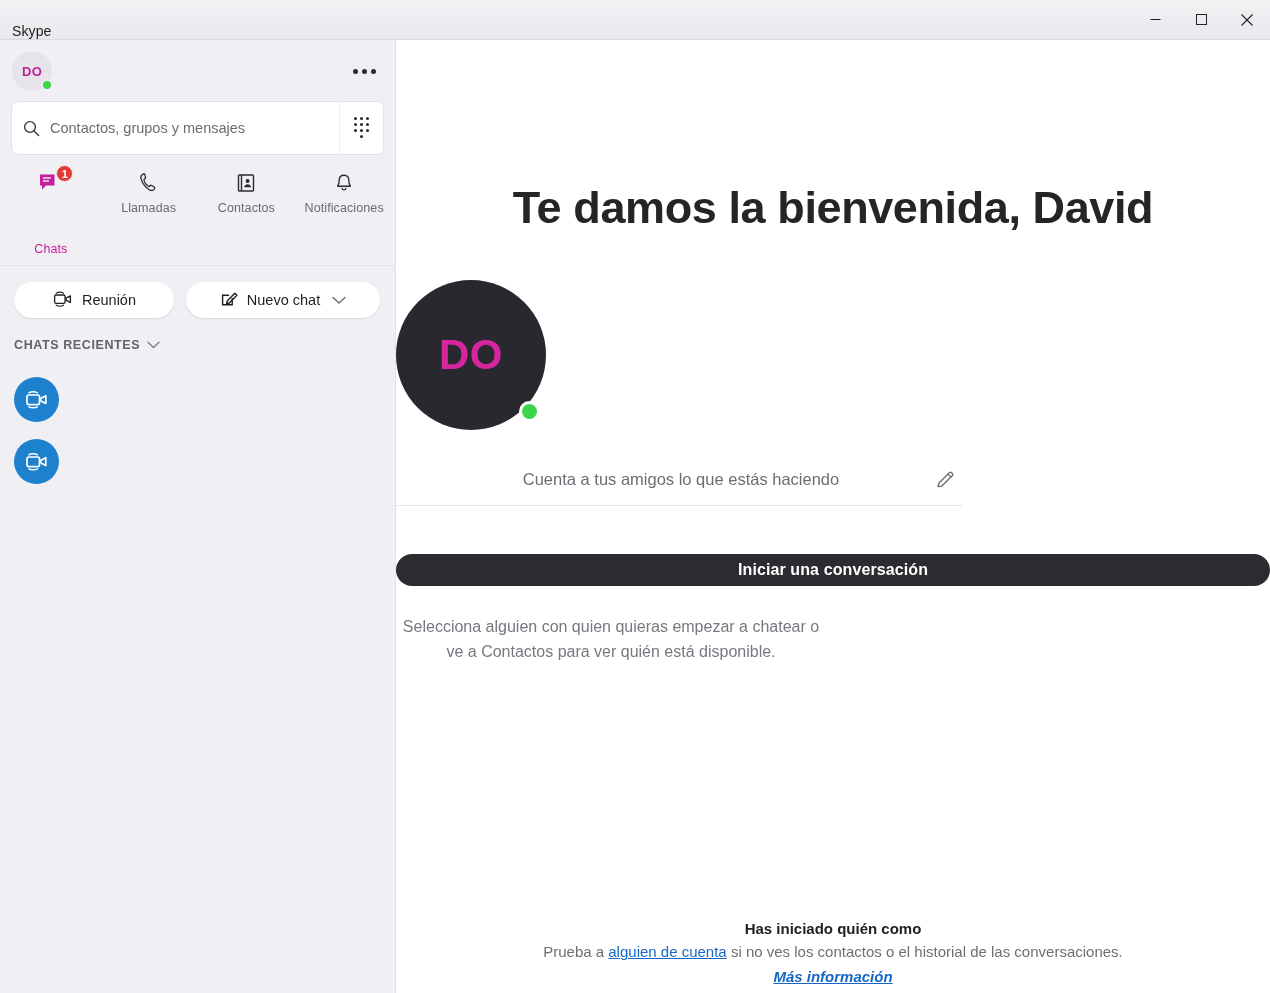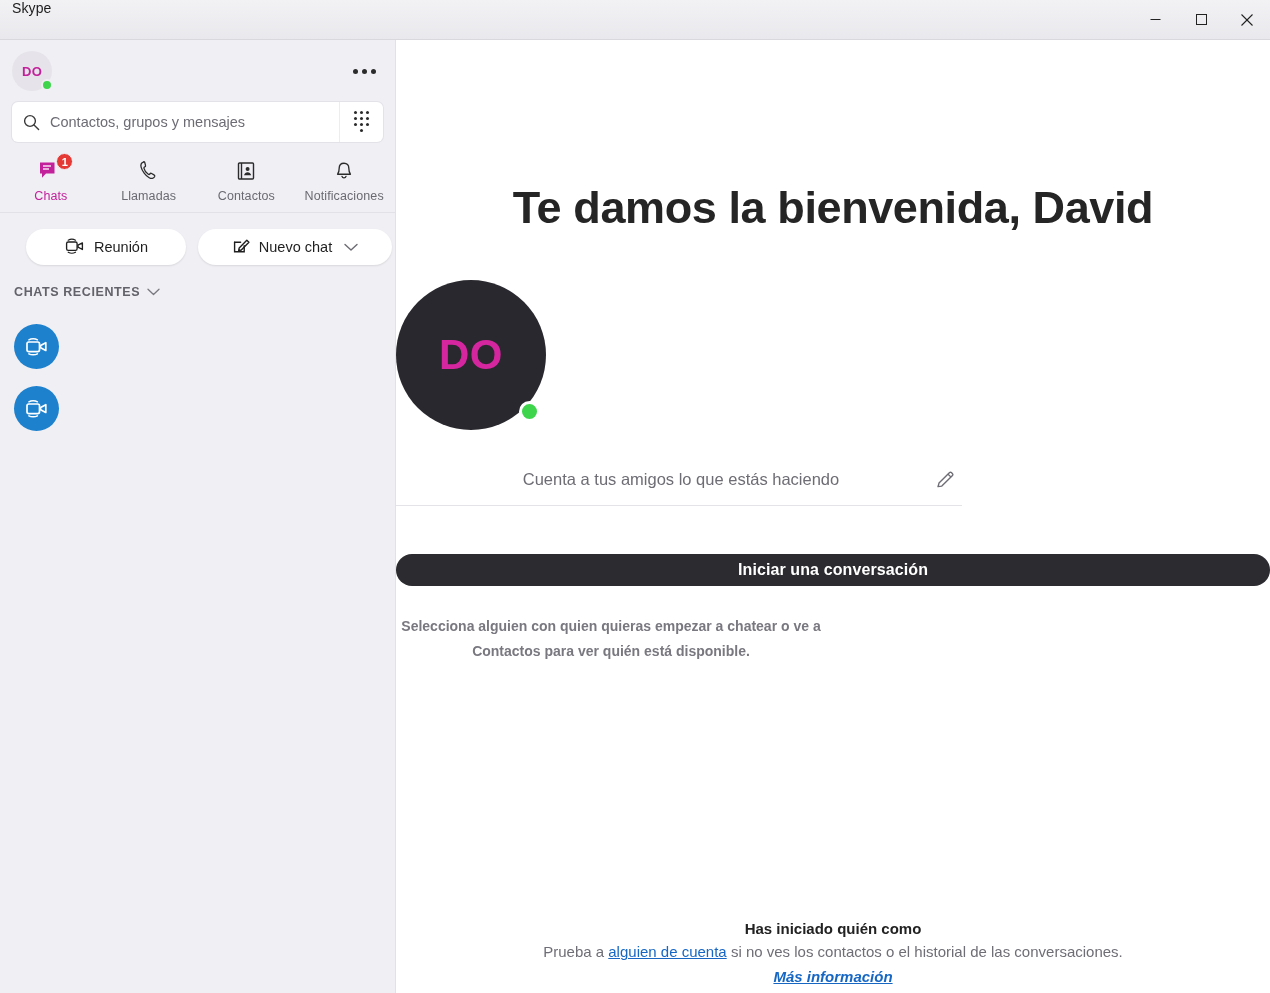--- a/index.html
+++ b/index.html
@@ -20,21 +20,21 @@
     flex-direction: column;
     background: #ffffff;
   }
 
   
   .titlebar {
     height: 40px;
     flex: 0 0 40px;
     background: linear-gradient(#f2f1f4, #e9e8ec);
     display: flex;
-    align-items: flex-start;
+    align-items: flex-end;
     border-bottom: 1px solid #d9d8dd;
     user-select: none;
   }
   .titlebar-title {
     font-size: 14px;
     color: #1c1c1c;
     padding-left: 12px;
     letter-spacing: .1px;
   }
   .titlebar-spacer { flex: 1 1 auto; }
@@ -116,21 +116,21 @@
     width: 5px; height: 5px; border-radius: 50%;
     background: #2b2b2b;
   }
 
   
   .search-row {
     padding: 0 12px;
     margin-bottom: 10px;
   }
   .search-box {
-    height: 40px;
+    height: 52px;
     background: #ffffff;
     border-radius: 6px;
     display: flex;
     align-items: center;
     box-shadow: 0 0 0 1px #e3e2e8;
     overflow: hidden;
   }
   .search-icon-wrap {
     width: 38px;
     display: flex;
@@ -189,21 +189,21 @@
     position: relative;
     height: 26px;
     display: flex;
     align-items: center;
     justify-content: center;
   }
   .nav-tab .nav-label {
     font-size: 12.5px;
     letter-spacing: .1px;
   }
-  .nav-tab.active .nav-label { color: #c3219b; }
+  .nav-tab.active .nav-label { color: #c3219b; margin-top: 41px; }
   .badge {
     position: absolute;
     top: -5px;
     right: -10px;
     min-width: 17px;
     height: 17px;
     border-radius: 9px;
     background: #e53935;
     color: #fff;
     font-size: 11px;
@@ -212,21 +212,21 @@
     align-items: center;
     justify-content: center;
     border: 1.5px solid #f0eff4;
     padding: 0 3px;
   }
 
   
   .action-row {
     display: flex;
     gap: 12px;
-    padding: 16px 26px 14px;
+    padding: 16px 14px 14px;
   }
   .pill-btn {
     height: 36px;
     background: #ffffff;
     border: none;
     border-radius: 18px;
     display: flex;
     align-items: center;
     justify-content: center;
     gap: 9px;
@@ -359,24 +359,23 @@
     font-family: "Liberation Sans", sans-serif;
     font-size: 16px;
     font-weight: bold;
     letter-spacing: .1px;
   }
 
   .hint {
     margin-top: 28px;
     width: 430px;
     text-align: center;
-    font-size: 14px;
+    font-size: 16px;
     line-height: 25px;
     color: #79777f;
-    font-weight: bold;
   }
 
   .footer {
     position: absolute;
     left: 0;
     right: 0;
     bottom: 8px;
     text-align: center;
     padding: 0 20px;
   }

